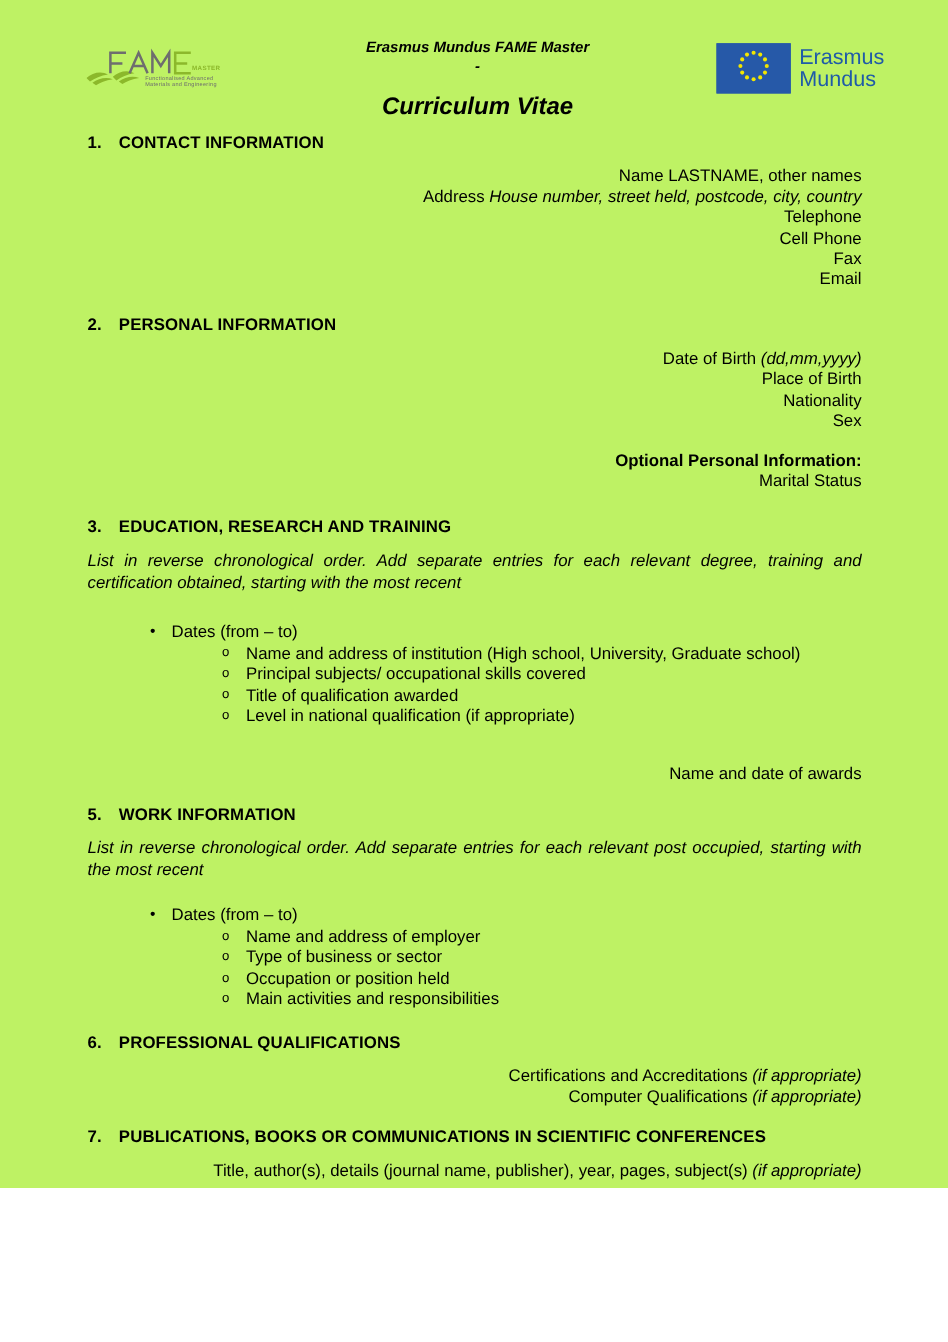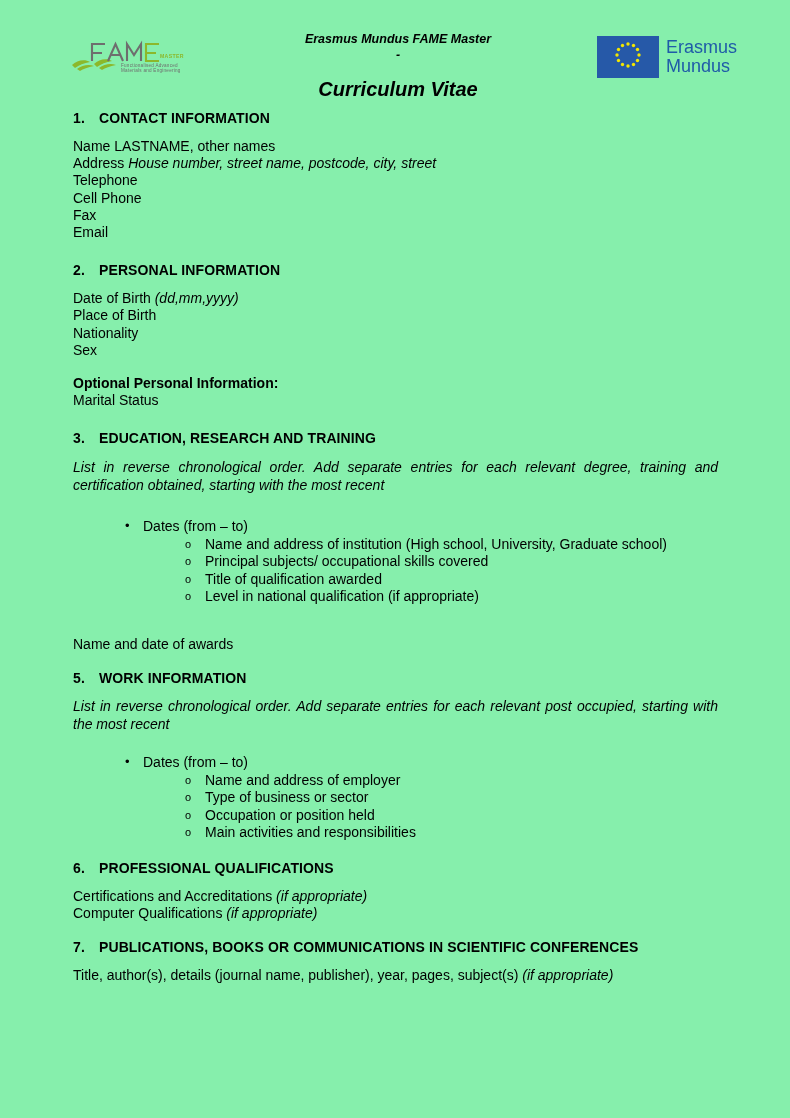--- a/index.html
+++ b/index.html
@@ -11,22 +11,22 @@
     width: 790px;
     height: 1118px;
     font-family: "Liberation Sans", sans-serif;
     color: #000000;
     -webkit-font-smoothing: antialiased;
   }
 
   .page {
     position: relative;
     width: 790px;
-    height: 1118px;
-    background: #86efac;
+    height: 990px;
+    background: #bef264;
     overflow: hidden;
   }
 
   
   .header {
     position: relative;
     height: 100px;
   }
 
   
@@ -108,20 +108,21 @@
   h2.section .num {
     display: inline-block;
     width: 26px;
   }
 
   p.body {
     font-size: 14px;
     margin: 0;
     padding: 0;
     line-height: 17.2px;
+    text-align: right;
   }
   p.body.justified {
     text-align: justify;
     font-style: italic;
     line-height: 18px;
   }
   .it { font-style: italic; }
   .bold { font-weight: bold; }
   .sp-11 { height: 11px; }
   .sp-12 { height: 12px; }
@@ -234,21 +235,21 @@
     </div>
   </div>
 
   <div class="content">
 
     <h2 class="section">
       <span class="num">1.</span><span>CONTACT INFORMATION</span>
     </h2>
     <div class="sp-12"></div>
     <p class="body">Name LASTNAME, other names</p>
-    <p class="body"><span>Address </span><span class="it">House number, street name, postcode, city, street</span></p>
+    <p class="body"><span>Address </span><span class="it">House number, street held, postcode, city, country</span></p>
     <p class="body">Telephone</p>
     <p class="body">Cell Phone</p>
     <p class="body">Fax</p>
     <p class="body">Email</p>
 
     <div class="sp-21"></div>
 
     <h2 class="section">
       <span class="num">2.</span><span>PERSONAL INFORMATION</span>
     </h2>

